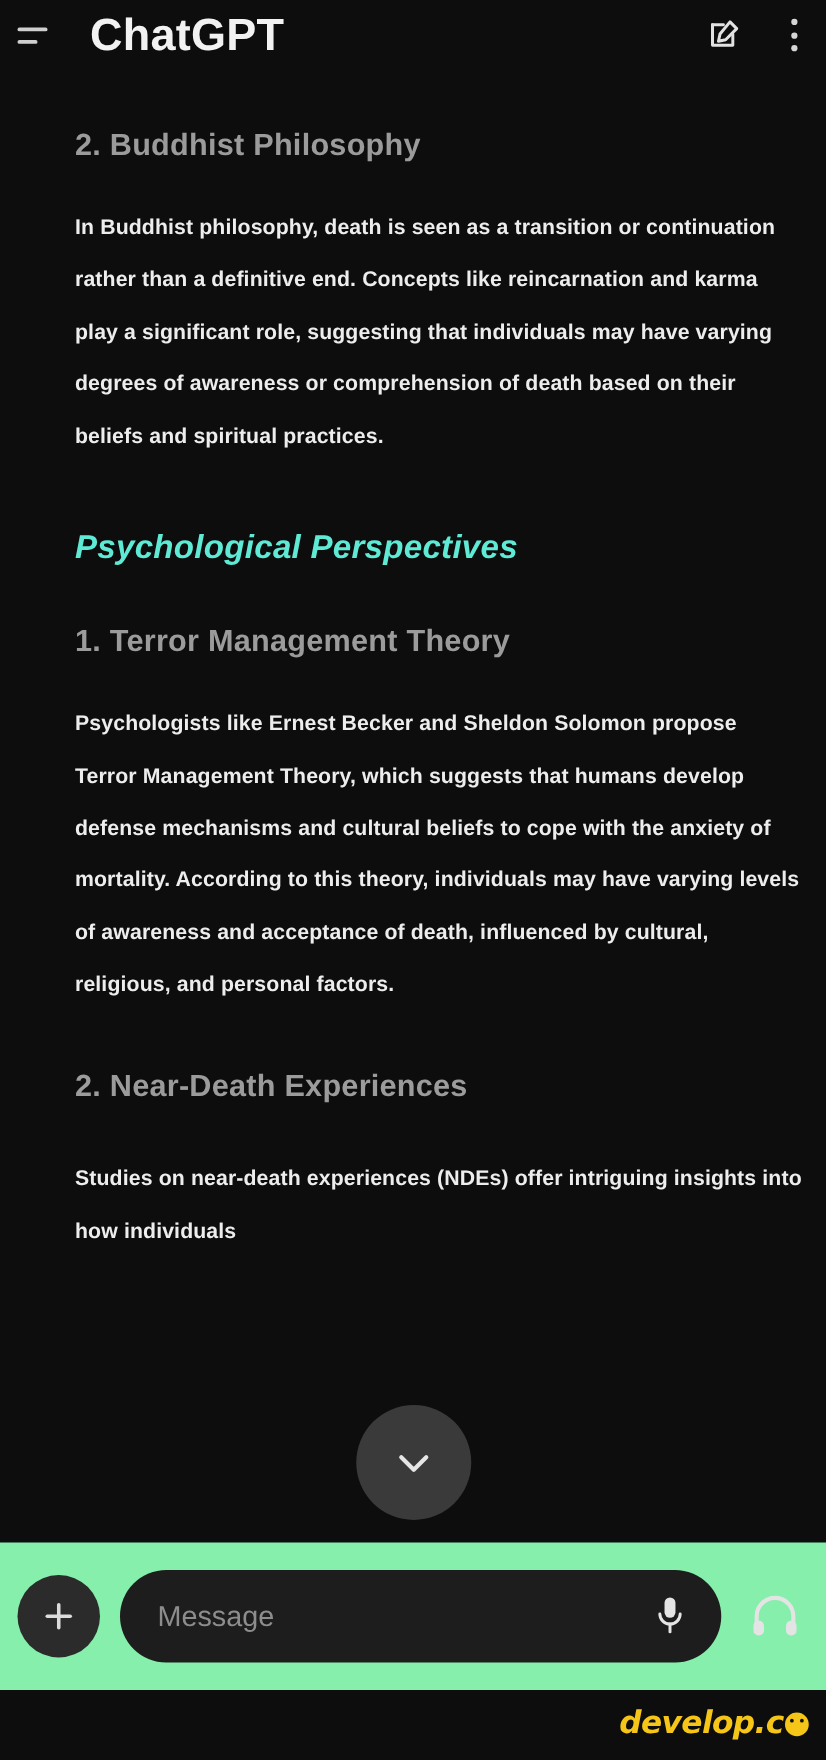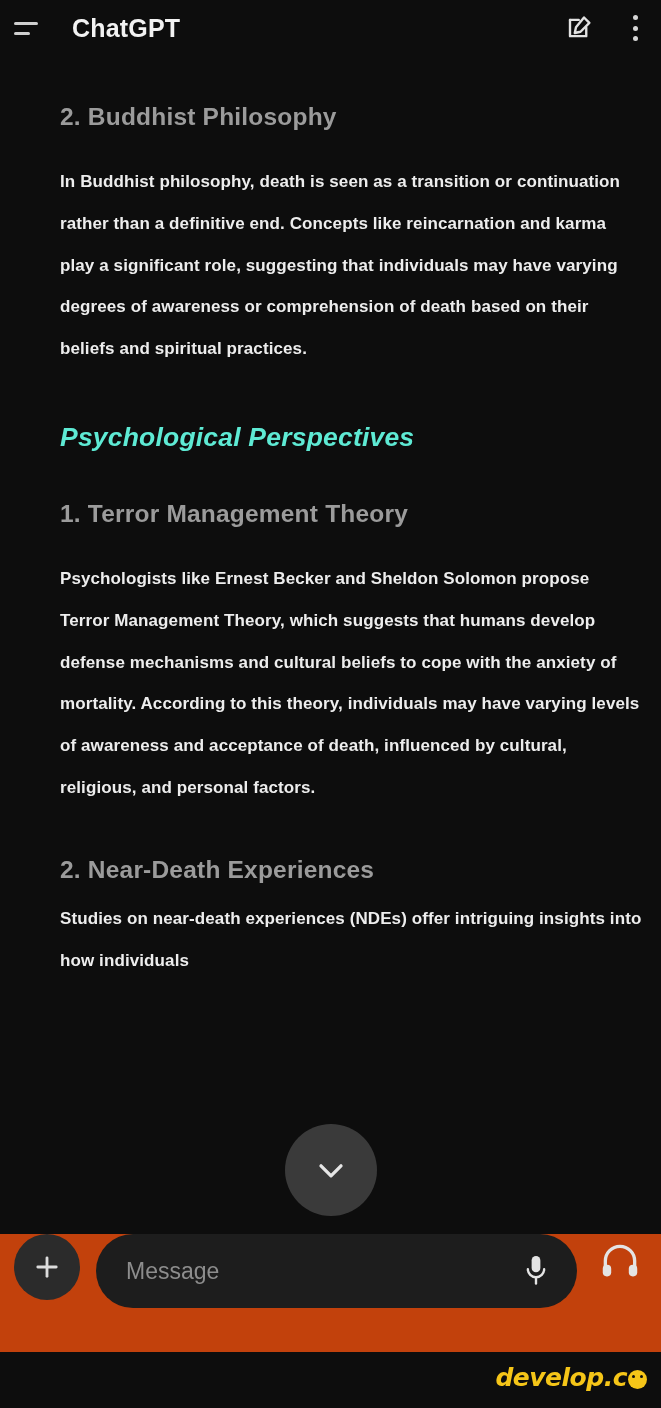--- a/index.html
+++ b/index.html
@@ -30,21 +30,21 @@
     gap:7px; cursor:pointer;
   }
   .menu-icon span {
     display:block; height:3px; background:#cfcfcf; border-radius:2px;
   }
   .menu-icon span:nth-child(1){ width:24px; }
   .menu-icon span:nth-child(2){ width:16px; }
 
   .app-title {
     margin-left:26px;
-    font-size:25px;
+    font-size:36px;
     font-weight:bold;
     color:#f2f2f2;
     letter-spacing:0.2px;
   }
   .topbar-spacer { flex:1; }
 
   .compose-icon { width:30px; height:30px; cursor:pointer; margin-right:36px; }
   .kebab {
     width:8px; height:32px;
     display:flex; flex-direction:column; align-items:center;
@@ -76,42 +76,42 @@
   }
   .para {
     font-size:17px;
     line-height:41.8px;
     font-weight:bold;
     color:#ededed;
     margin:30px 0 0 42px;
     letter-spacing:0.1px;
     white-space:normal;
   }
-  .para.cut { margin-top:14px; }
+  .para.cut { margin-top:38px; }
 
   
   .scroll-fab {
     position:absolute;
     left:50%; transform:translateX(-50%);
     bottom:18px;
     width:92px; height:92px;
     border-radius:50%;
     background:#3a3a3a;
     display:flex; align-items:center; justify-content:center;
     cursor:pointer;
     z-index:5;
   }
   .scroll-fab svg { display:block; }
 
   
   .composer {
     flex:0 0 118px;
-    display:flex; align-items:flex-start;
+    display:flex; align-items:center;
     padding:0 14px;
-    background:#c2410c;
+    background:#86efac;
     gap:16px;
   }
   .plus-btn {
     width:66px; height:66px; border-radius:50%;
     background:#2b2b2b;
     display:flex; align-items:center; justify-content:center;
     flex:0 0 66px; cursor:pointer;
   }
   .input-pill {
     flex:1 1 auto;

